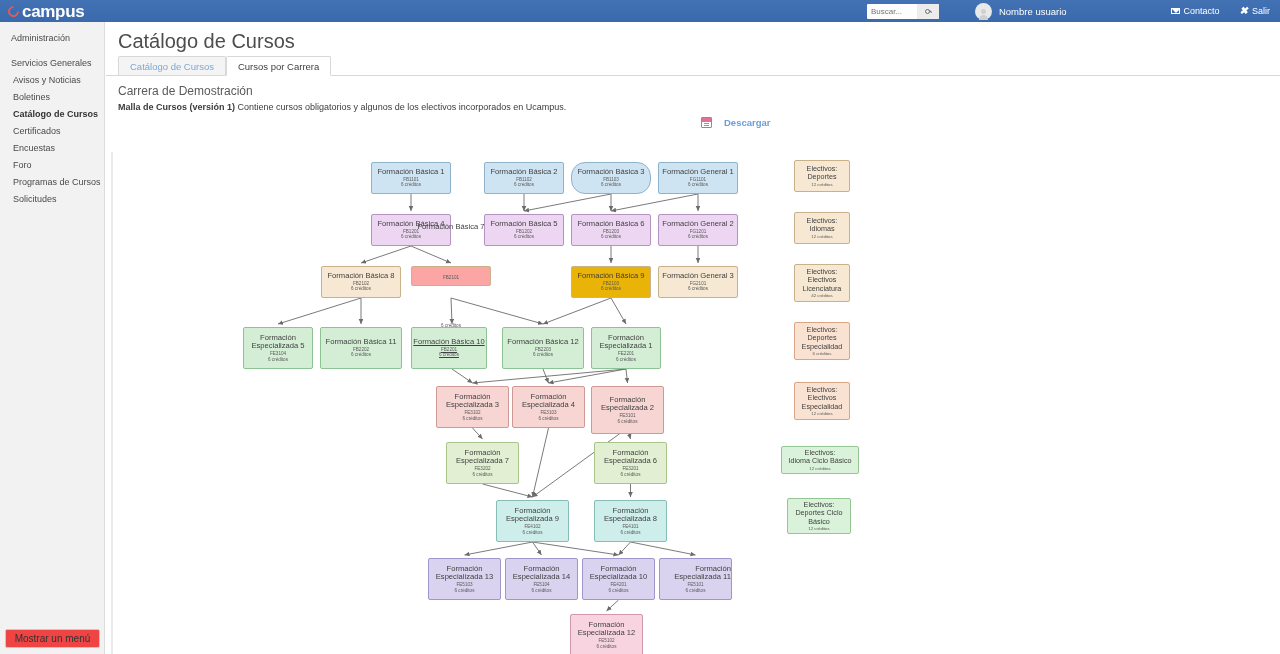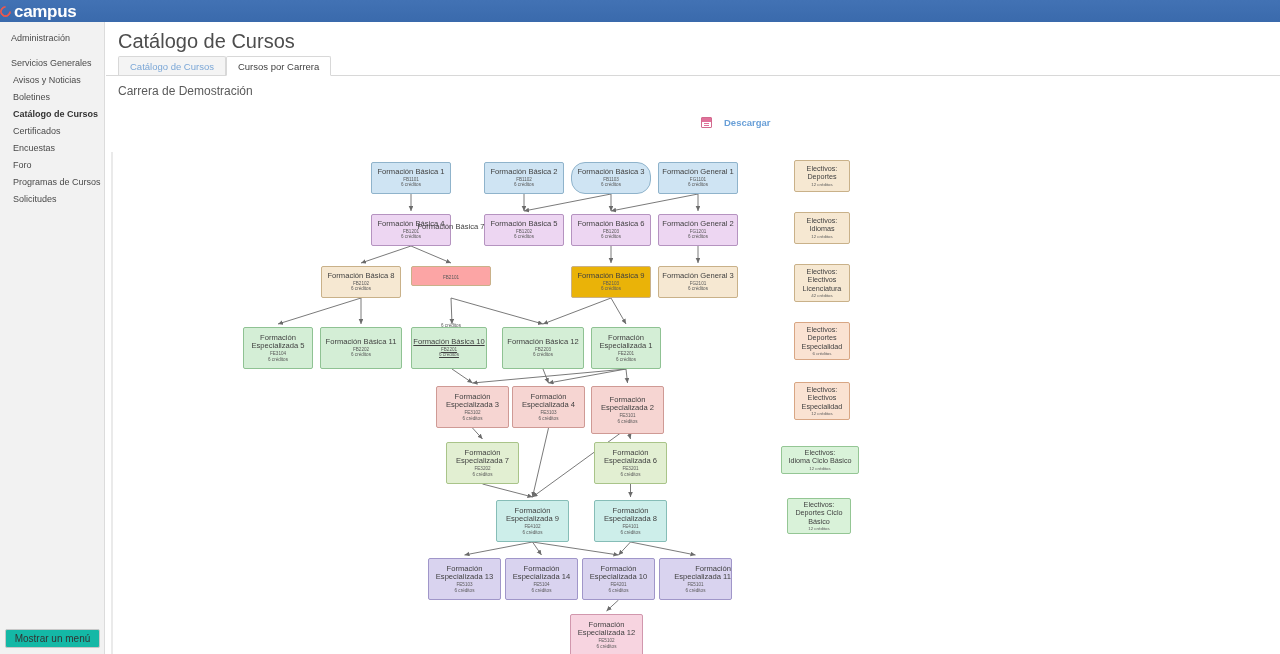--- a/index.html
+++ b/index.html
@@ -11,21 +11,21 @@
     -webkit-font-smoothing:antialiased;
   }
 
   
   #topbar{
     position:absolute; top:0; left:0; width:1280px; height:22px;
     background:#3a6aac;
     background:linear-gradient(180deg,#4272b4 0%,#3a6aac 100%);
     display:flex; align-items:center;
   }
-  #logo{ display:flex; align-items:center; width:210px; }
+  #logo{ display:flex; align-items:center; padding-left:8px; width:210px; }
   .logo-mark{
     width:11px; height:11px; border-radius:50%;
     border:2px solid #e8584f; border-right-color:transparent;
     transform:rotate(-45deg); margin-right:3px; flex:none;
   }
   .logo-text{ color:#ffffff; font-size:17px; font-weight:bold; letter-spacing:-0.3px; line-height:17px;}
   #topbar-right{ margin-left:auto; display:flex; align-items:center; padding-right:10px; gap:0px; }
   #searchbox{
     position:relative; width:72px; height:15px; background:#fdfdfd;
     border-radius:1px; display:flex; align-items:center;
@@ -59,21 +59,21 @@
   #sidebar{
     position:absolute; top:22px; left:0; width:105px; height:632px;
     background:#f2f2f2; border-right:1px solid #dcdcdc;
   }
   .side-item{ font-size:9px; color:#4a4a4a; padding:2px 0 2px 11px; cursor:pointer; line-height:13px;}
   .side-item.sub{ padding-left:13px; }
   .side-item.active{ font-weight:bold; color:#333; }
   .side-gap{ height:8px; }
   #menu-toggle{
     position:absolute; left:5px; bottom:6px; width:95px; height:19px;
-    background:#14b8a6; border:1px solid #c8c8c8; border-radius:2px;
+    background:#ef4444; border:1px solid #c8c8c8; border-radius:2px;
     font-size:10px; color:#333; display:flex; align-items:center;
     justify-content:center; cursor:pointer;
   }
 
   
   #content{ position:absolute; top:22px; left:106px; width:1174px; height:632px; background:#fff;}
   #page-title{ font-size:20px; color:#4d4d4d; padding:8px 0 4px 12px; font-weight:normal;}
   #tabs{ display:flex; align-items:flex-end; padding-left:12px; height:19px;
          border-bottom:1px solid #d8d8d8; position:relative;}
   .tab{ font-size:9.5px; padding:4px 11px 3px 11px; cursor:pointer; line-height:11px;}
@@ -116,20 +116,40 @@
   .elective .nm{ font-size:7.2px; line-height:8.4px;}
   .elective .cr{ font-size:4.4px; line-height:5.4px; color:#5a5a5a;}
 </style>
 </head>
 <body>
 
 <div id="topbar">
   <div id="logo">
     <span class="logo-mark"></span>
     <span class="logo-text">campus</span>
+  </div>
+  <div id="topbar-right">
+    <div id="searchbox">
+      <input type="text" placeholder="Buscar..." style="">
+      <span id="search-btn">
+          <i class="mag"></i>
+        </span>
+    </div>
+    <div id="avatar">
+        <span class="person-head"></span>
+      </div>
+    <span id="username">Nombre usuario</span>
+    <span id="contacto">
+      <i class="env-ico"></i>
+      <span>Contacto</span>
+    </span>
+    <span id="salir">
+      <i class="x-ico">✖</i>
+      <span>Salir</span>
+    </span>
   </div>
 </div>
 
 <div id="sidebar">
   <div class="side-gap"></div>
   <div id="sidebar-items">
       <div class="side-item">Administración</div>
       <div class="side-gap"></div>
       <div class="side-item">Servicios Generales</div>
       <div class="side-item sub">Avisos y Noticias</div>
@@ -145,20 +165,21 @@
 </div>
 
 <div id="content">
   <div id="page-title">Catálogo de Cursos</div>
   <div id="tabs">
       <div class="tab inactive">Catálogo de Cursos</div>
       <div class="tab active">Cursos por Carrera</div>
     </div>
   <div id="subtitle">Carrera de Demostración</div>
   <div id="descr">
+    <div><b>Malla de Cursos (versión 1)</b><span> Contiene cursos obligatorios y algunos de los electivos incorporados en Ucampus.</span></div>
   </div>
 
   <div id="download">
     <i class="xls-ico"></i>
     <span class="lbl">Descargar</span>
   </div>
 
   <div id="graph">
     <svg id="edges" width="1174" height="534">
       <defs>

